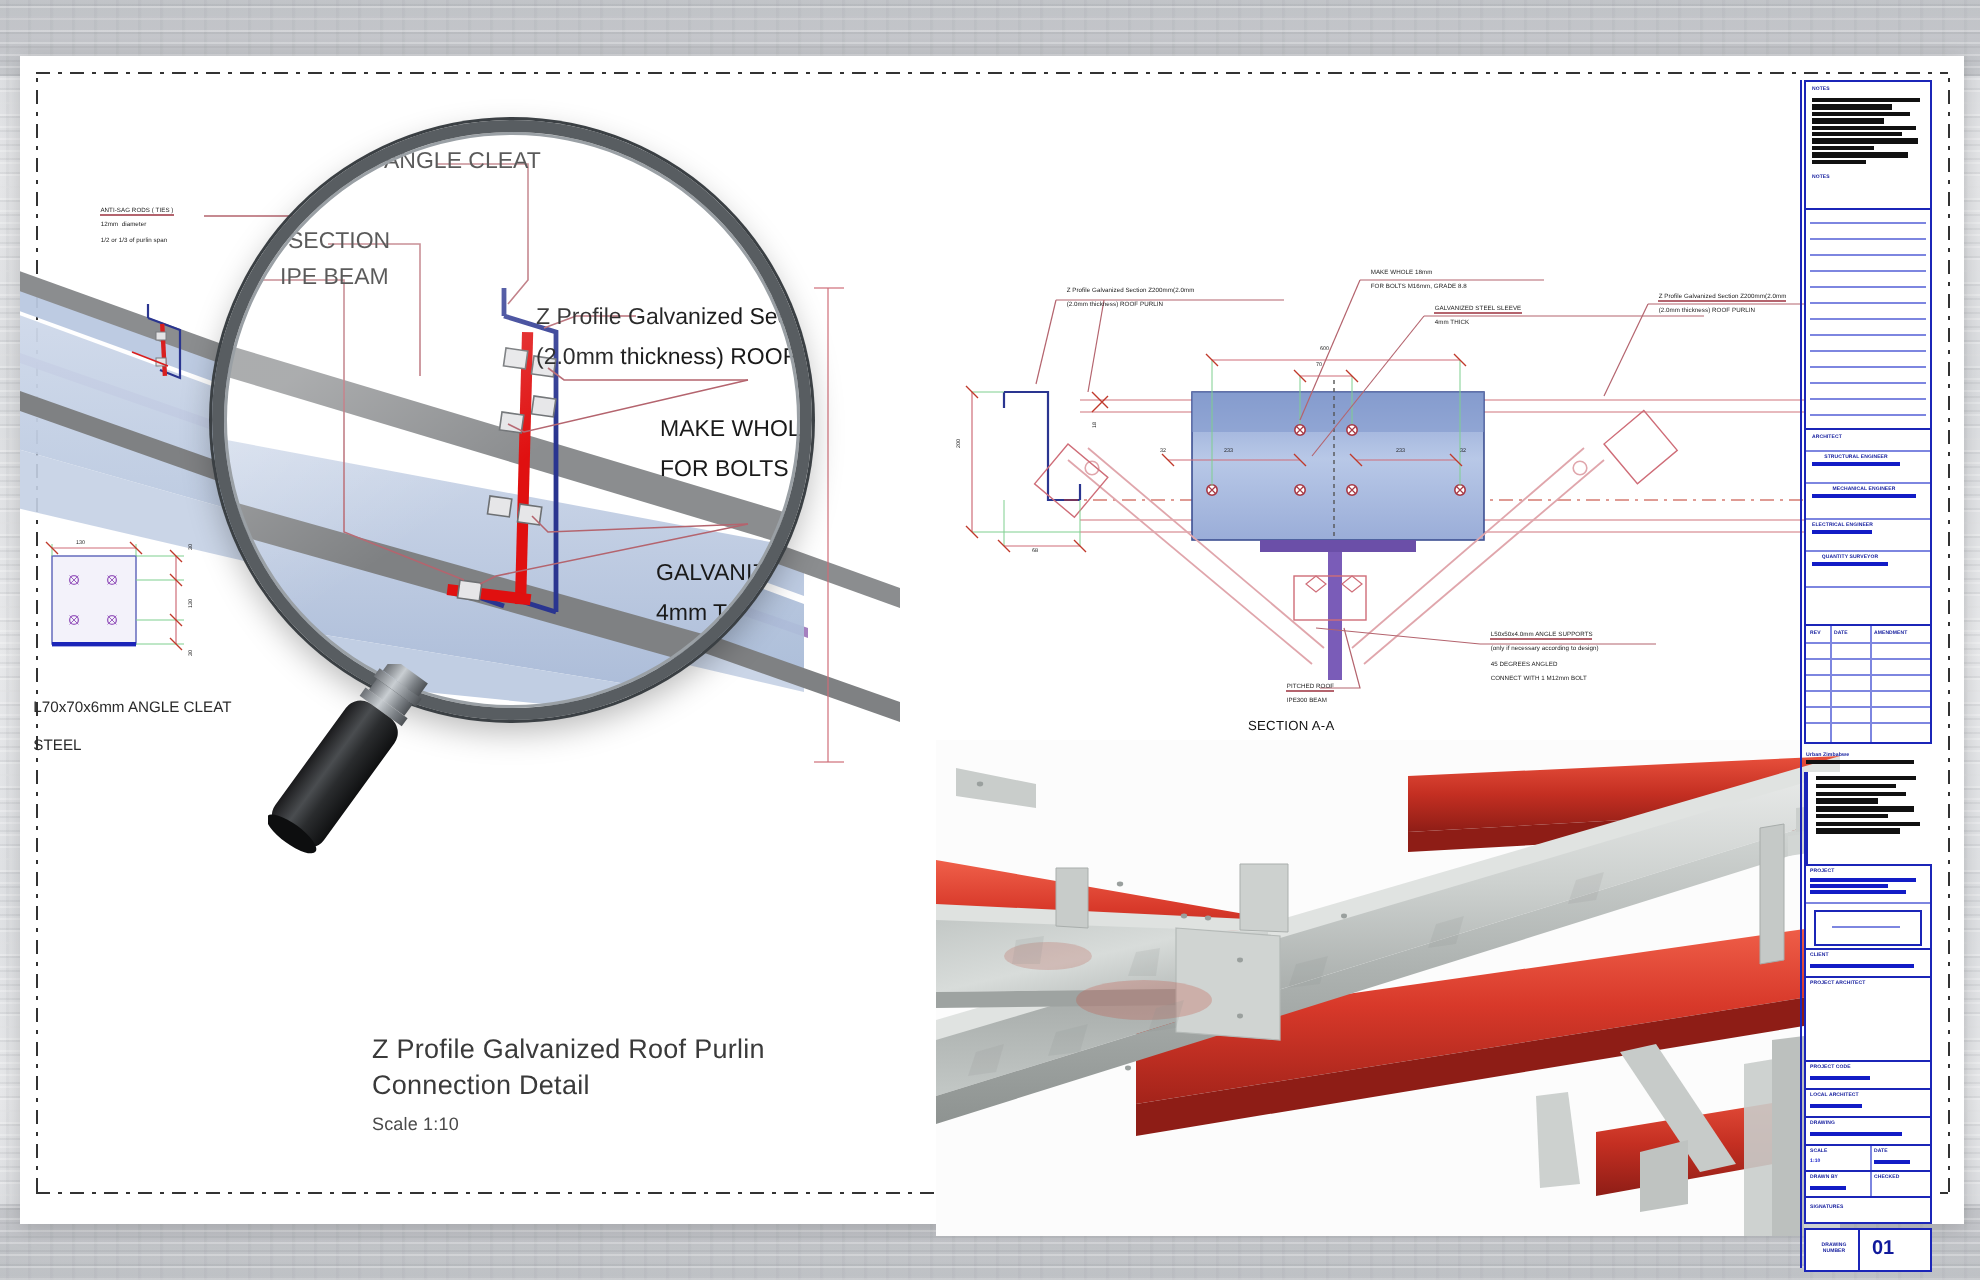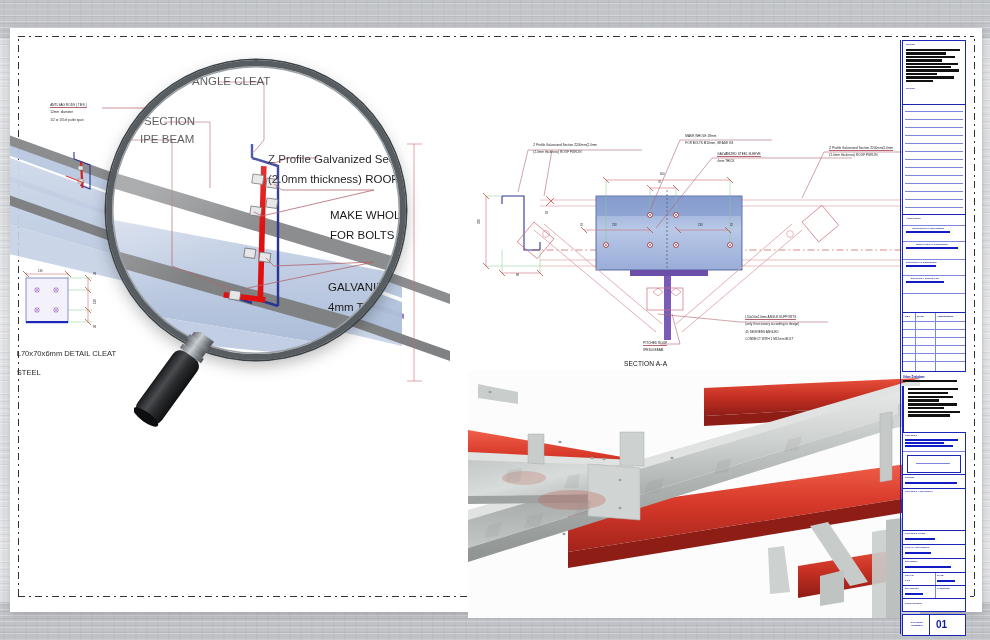--- a/index.html
+++ b/index.html
@@ -191,21 +191,21 @@
         <path d="M79 11 L85 17 M79 55 L85 61"></path>
         <path d="M79 23 L85 29 M79 43 L85 49"></path>
       </g>
     </svg>
     <div class="ann micro" style="left:28px;top:224px;">130</div>
     <div class="ann micro" style="left:84px;top:229px;transform:rotate(-90deg);transform-origin:0 0;">30</div>
     <div class="ann micro" style="left:84px;top:258px;transform:rotate(-90deg);transform-origin:0 0;">130</div>
     <div class="ann micro" style="left:84px;top:282px;transform:rotate(-90deg);transform-origin:0 0;">30</div>
 
     <div class="ann" style="left:-6px;top:294px;font-size:7.6px;color:#2a2a2a;">
-      <span>L70x70x6mm DETAIL CLEAT</span><br>
+      <span>L70x70x6mm ANGLE CLEAT</span><br>
       <span>STEEL</span>
     </div>
   </div>
 
   <div id="magnifier">
     <div id="mag-glass">
 
       <svg width="288" height="288" style="position:absolute;left:0;top:0;">
         <defs>
           <linearGradient id="mroof" x1="0" y1="0" x2="0" y2="1">
@@ -535,20 +535,25 @@
         <polygon points="110,134 124,130 120,144 106,146"></polygon>
         <polygon points="180,112 196,108 192,122 176,124"></polygon>
         <polygon points="250,92 264,88 260,102 246,104"></polygon>
         <polygon points="320,70 334,66 330,80 316,82"></polygon>
         <polygon points="40,100 54,98 52,112 38,112"></polygon>
         <polygon points="100,106 112,104 110,118 96,118"></polygon>
       </g>
     </svg>
   </div>
 
+  <div id="maintitle">
+    <div class="t1">Z Profile Galvanized Roof Purlin</div>
+    <div class="t1">Connection Detail</div>
+    <div class="t2">Scale 1:10</div>
+  </div>
 
   <div id="tblock">
 
     <div class="tb-box" style="left:0;top:0;width:62px;height:64px;">
       <div class="tb-h" style="position:absolute;left:3px;top:2px;">NOTES</div>
       <div style="position:absolute;left:3px;top:8px;width:56px;">
         <div class="tb-fillk" style="width:96%;margin-bottom:1px;"></div>
         <div class="tb-fillk" style="width:72%;margin-bottom:1px;"></div>
         <div class="tb-fillk" style="width:88%;margin-bottom:1px;"></div>
         <div class="tb-fillk" style="width:64%;margin-bottom:1px;"></div>

